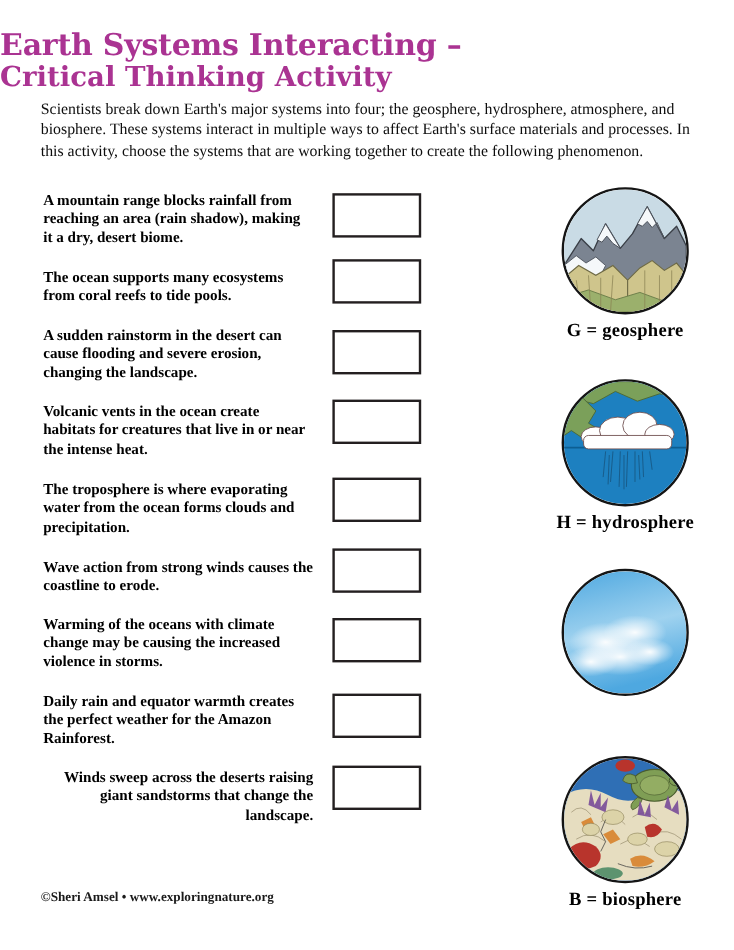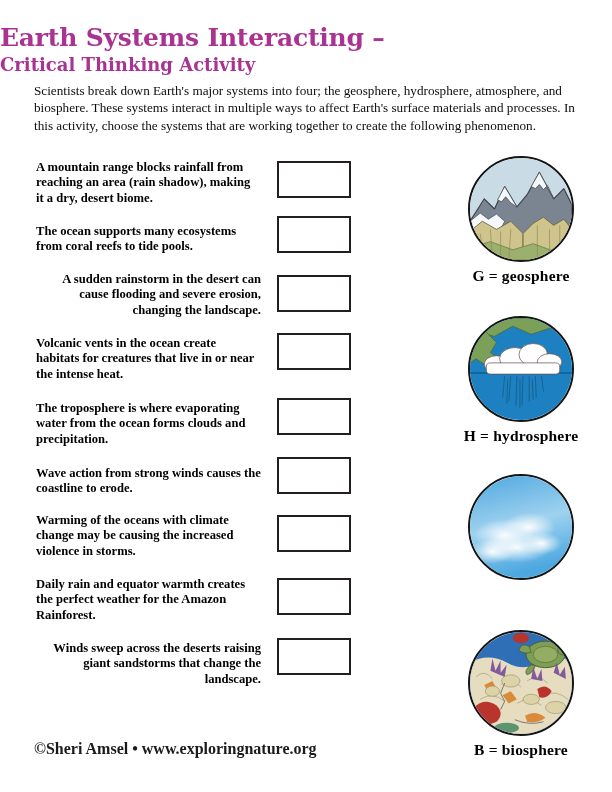--- a/index.html
+++ b/index.html
@@ -28,21 +28,21 @@
     font-family: "DejaVu Serif", serif;
     font-weight: bold;
     font-size: 25px;
     line-height: 28px;
     letter-spacing: -0.2px;
     color: #aa3392;
   }
   #subtitle {
     font-family: "DejaVu Serif", serif;
     font-weight: bold;
-    font-size: 18px;
+    font-size: 23px;
     line-height: 22px;
     color: #aa3392;
     margin-top: 2px;
   }
 
   
   #intro {
     position: absolute;
     left: 34px;
     top: 82px;
@@ -122,21 +122,21 @@
     letter-spacing: 0.2px;
   }
 
   
   #footer {
     position: absolute;
     left: 34px;
     top: 742px;
     font-family: "Liberation Serif", serif;
     font-weight: bold;
-    font-size: 16px;
+    font-size: 11px;
     line-height: 13px;
     color: #1a1a1a;
   }
 </style>
 </head>
 <body>
 
 <div id="header">
   <div id="title">Earth Systems Interacting –</div>
   <div id="subtitle">Critical Thinking Activity</div>
@@ -147,21 +147,21 @@
 <div id="questions">
     <div class="qrow">
       <div class="qtext" style="top: 160px;">A mountain range blocks rainfall from reaching an area (rain shadow), making it a dry, desert biome.</div>
       <div class="qbox" style="top: 161px;"></div>
     </div>
     <div class="qrow">
       <div class="qtext" style="top: 224px;">The ocean supports many ecosystems from coral reefs to tide pools.</div>
       <div class="qbox" style="top: 216px;"></div>
     </div>
     <div class="qrow">
-      <div class="qtext" style="top: 272px; text-align: right;">A sudden rainstorm in the desert can cause flooding and severe erosion, changing the landscape.</div>
+      <div class="qtext" style="top: 272px;">A sudden rainstorm in the desert can cause flooding and severe erosion, changing the landscape.</div>
       <div class="qbox" style="top: 275px;"></div>
     </div>
     <div class="qrow">
       <div class="qtext" style="top: 336px;">Volcanic vents in the ocean create habitats for creatures that live in or near the intense heat.</div>
       <div class="qbox" style="top: 333px;"></div>
     </div>
     <div class="qrow">
       <div class="qtext" style="top: 401px;">The troposphere is where evaporating water from the ocean forms clouds and precipitation.</div>
       <div class="qbox" style="top: 398px;"></div>
     </div>

